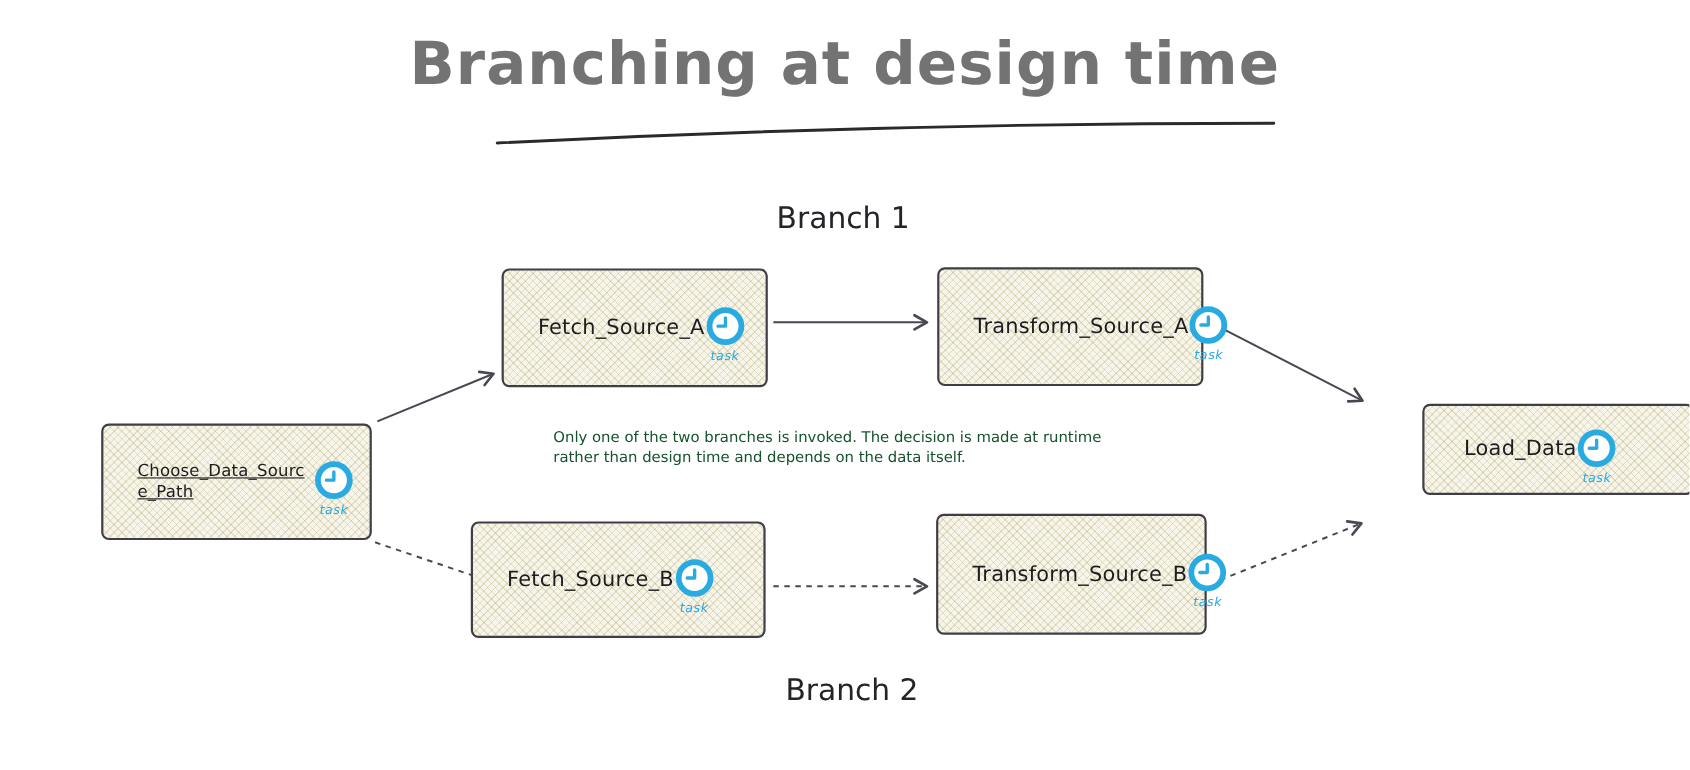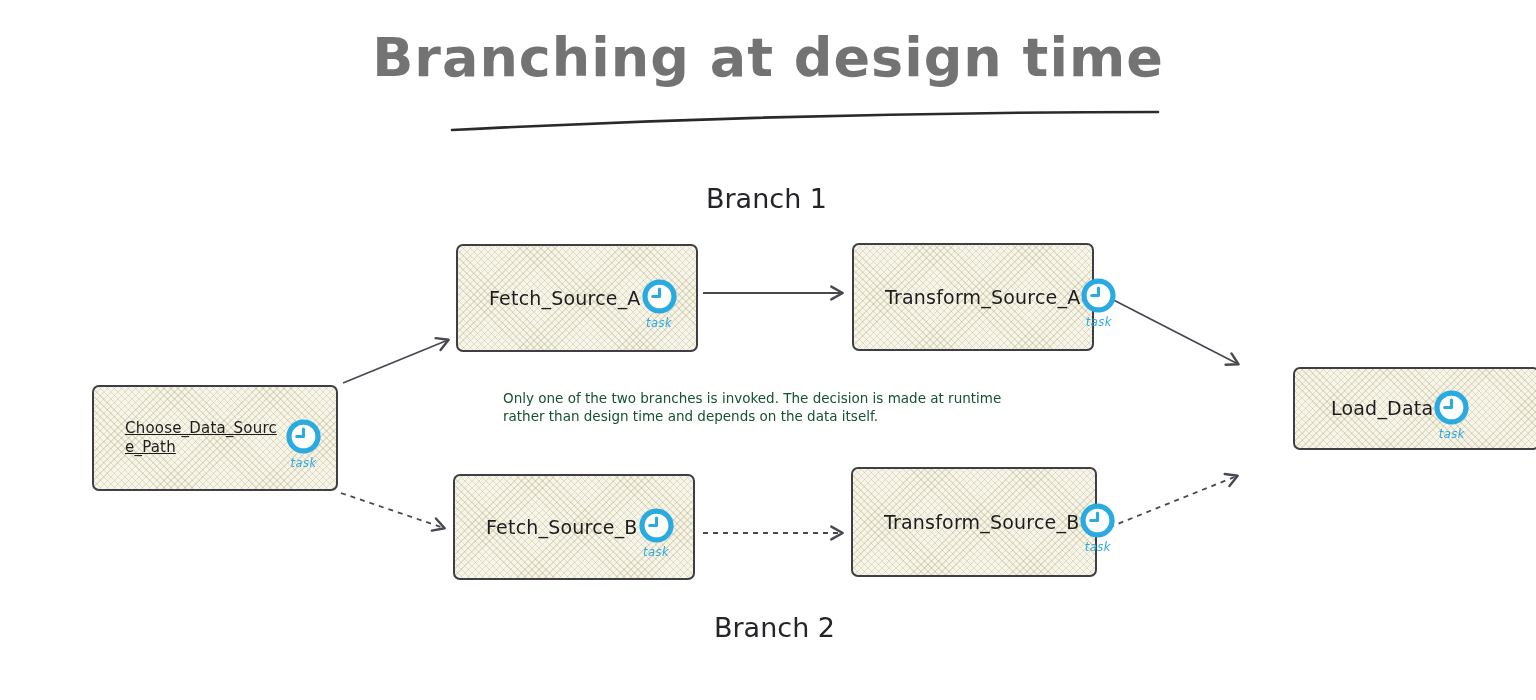--- a/index.html
+++ b/index.html
@@ -101,21 +101,21 @@
     <div class="node-label">Transform_Source_A</div>
     <div class="task-badge">
       <svg class="clock" viewBox="0 0 24 24">
         <circle cx="12" cy="12" r="9.4" fill="#ffffff" stroke="#29abe2" stroke-width="3.4"></circle>
         <path d="M12 7.2 L12 12 L7.6 12" fill="none" stroke="#29abe2" stroke-width="2" stroke-linecap="round" stroke-linejoin="round"></path>
       </svg>
       <span class="task-label">task</span>
     </div>
   </div>
 
-  <div class="node" style="left:453px;top:474px;width:242px;height:106px">
+  <div class="node" style="left:428px;top:474px;width:268px;height:106px">
     <div class="node-label">Fetch_Source_B</div>
     <div class="task-badge">
       <svg class="clock" viewBox="0 0 24 24">
         <circle cx="12" cy="12" r="9.4" fill="#ffffff" stroke="#29abe2" stroke-width="3.4"></circle>
         <path d="M12 7.2 L12 12 L7.6 12" fill="none" stroke="#29abe2" stroke-width="2" stroke-linecap="round" stroke-linejoin="round"></path>
       </svg>
       <span class="task-label">task</span>
     </div>
   </div>
 

